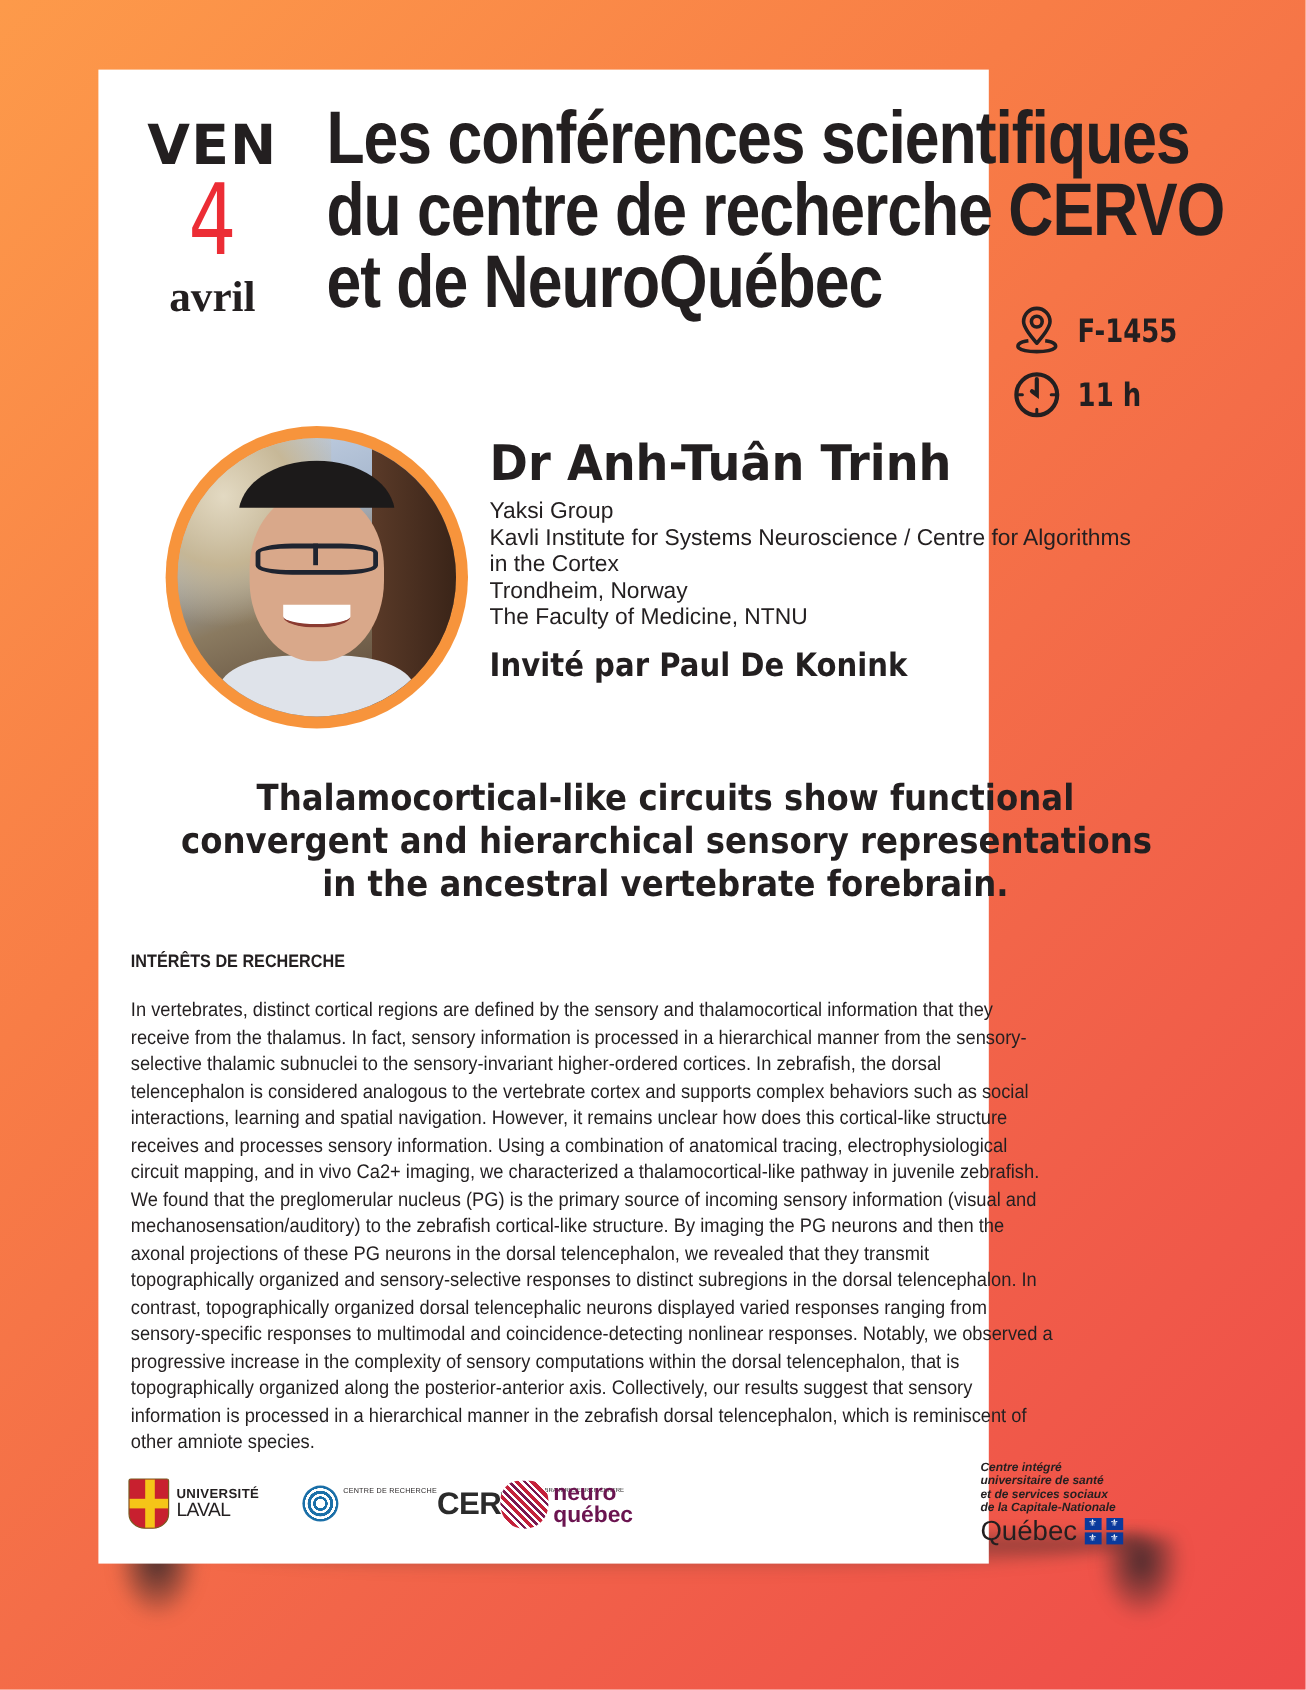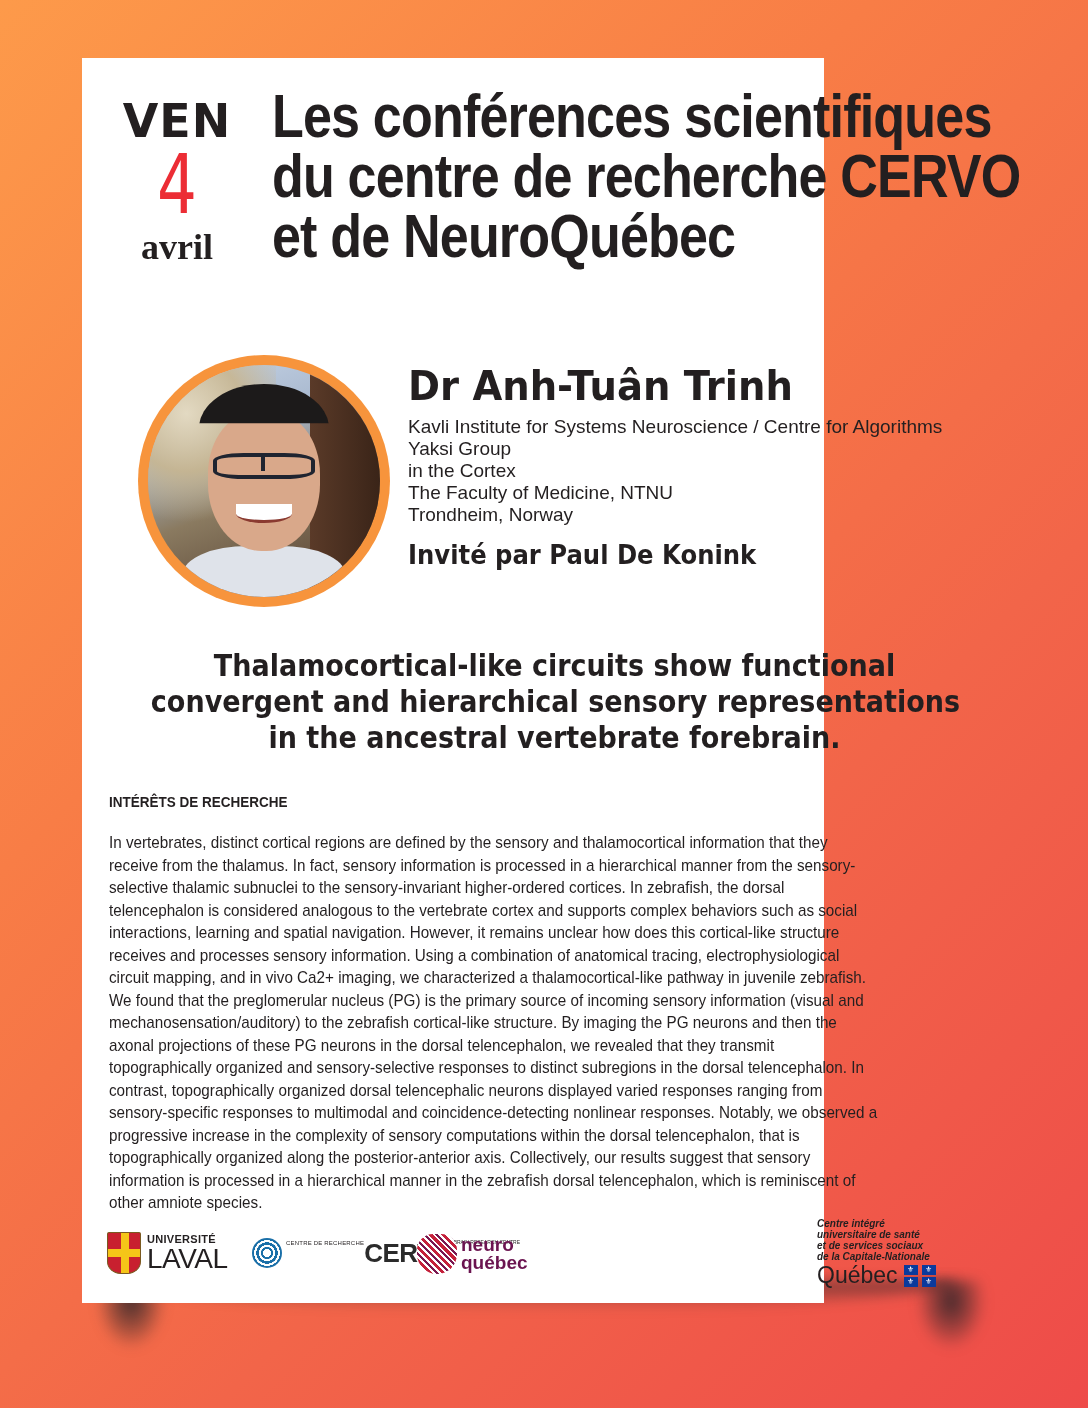--- a/index.html
+++ b/index.html
@@ -158,21 +158,21 @@
       border-radius: 2px 2px 40% 40% / 2px 2px 30% 30%; position: relative; margin-right: 6px;
     }
     .laval-shield::before {
       content: ""; position: absolute; left: 13px; top: 0; width: 8px; height: 100%; background: #f5c518;
     }
     .laval-shield::after {
       content: ""; position: absolute; left: 0; top: 16px; width: 100%; height: 8px; background: #f5c518;
     }
     .laval-text { display: flex; flex-direction: column; line-height: 1; }
     .laval-text .t1 { font-size: 11px; font-weight: bold; letter-spacing: 0.3px; }
-    .laval-text .t2 { font-size: 28px; letter-spacing: -0.5px; }
+    .laval-text .t2 { font-size: 16px; letter-spacing: -0.5px; }
     .logo-cervo { left: 170px; top: 20px; }
     .cervo-mark {
       width: 30px; height: 30px; border-radius: 50%;
       background: radial-gradient(circle, #fff 0 18%, #1a6fa8 19% 28%, #fff 29% 38%, #1a6fa8 39% 50%, #fff 51% 60%, #1a6fa8 61% 100%);
       margin-right: 4px;
     }
     .cervo-text { display: flex; flex-direction: row; line-height: 1; }
     .cervo-text .t1 { font-size: 6px; letter-spacing: 0.2px; }
     .cervo-text .t2 { font-size: 26px; font-weight: bold; color: #2b2b2b; letter-spacing: -0.5px; }
     .cervo-text .t3 { font-size: 5px; text-align: right; }
@@ -215,41 +215,59 @@
     <span class="date-num">4</span>
     <span class="date-month">avril</span>
   </div>
 
   <h1 class="title">
     <span>Les conférences scientifiques</span>
     <span>du centre de recherche CERVO</span>
     <span>et de NeuroQuébec</span>
   </h1>
 
+  <div class="meta">
+    <div class="meta-row">
+      <svg viewBox="0 0 40 42" fill="none" stroke="#231f20" stroke-width="3" stroke-linejoin="round">
+        <path d="M20 31 C 12 22, 9 17, 9 13 A 11 11 0 0 1 31 13 C 31 17, 28 22, 20 31 Z"></path>
+        <circle cx="20" cy="13" r="4.5"></circle>
+        <path d="M13 29 C 5 30, 3 33, 5 35 C 9 39, 31 39, 35 35 C 37 33, 35 30, 27 29"></path>
+      </svg>
+      <span class="meta-text">F-1455</span>
+    </div>
+    <div class="meta-row">
+      <svg viewBox="0 0 40 42" fill="none" stroke="#231f20" stroke-width="3.5" stroke-linecap="round">
+        <circle cx="20" cy="21" r="17"></circle>
+        <path d="M20 8 V 21 L 16 18"></path>
+        <path d="M20 36 V 33 M 5 21 H 8 M 35 21 H 32" stroke-width="2.5"></path>
+      </svg>
+      <span class="meta-text">11 h</span>
+    </div>
+  </div>
 
   <div class="photo">
     <div class="photo-inner">
       <div class="tree"></div>
       <div class="wall"></div>
       <div class="shirt"></div>
       <div class="face"></div>
       <div class="hair" style="clip-path: inset(0 0 55% 0);"></div>
       <div class="glasses"></div>
       <div class="smile"></div>
     </div>
   </div>
 
   <div class="speaker">
     <div class="speaker-name">Dr Anh-Tuân Trinh</div>
     <div class="affil">
+      <span>Yaksi Group</span>
       <span>Kavli Institute for Systems Neuroscience / Centre for Algorithms</span>
-      <span>Yaksi Group</span>
       <span>in the Cortex</span>
+      <span>Trondheim, Norway</span>
       <span>The Faculty of Medicine, NTNU</span>
-      <span>Trondheim, Norway</span>
     </div>
     <div class="host">Invité par Paul De Konink</div>
   </div>
 
   <h2 class="talk-title">
     <span>Thalamocortical-like circuits show functional</span>
     <span>convergent and hierarchical sensory representations</span>
     <span>in the ancestral vertebrate forebrain.</span>
   </h2>
 

